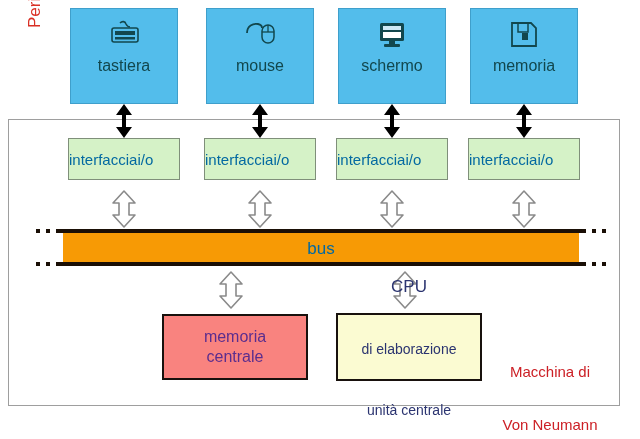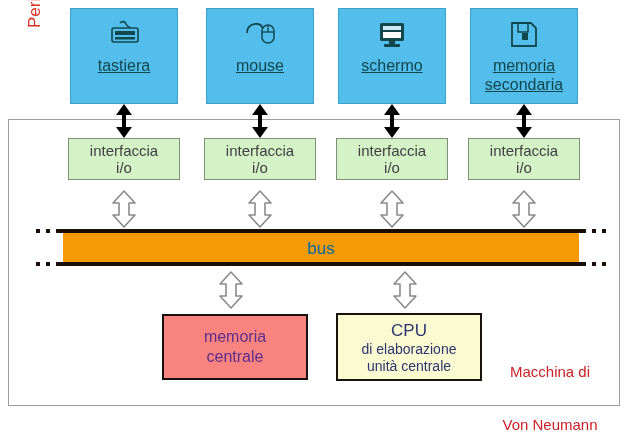--- a/index.html
+++ b/index.html
@@ -56,44 +56,43 @@
     display: flex;
     flex-direction: column;
     align-items: center;
     justify-content: flex-start;
     padding-top: 9px;
     color: #12474d;
     font-size: 16px;
     line-height: 19px;
     text-align: center;
   }
-  .periph .plabel { margin-top: 4px; text-decoration: underline; }
+  .periph .plabel { margin-top: 4px; }
   .periph .plabel div { display: block; }
 
   .periph-icon {
     height: 34px;
     display: flex;
     align-items: center;
     justify-content: center;
   }
 
   
   .iface {
     position: absolute;
     background: #d5f2c7;
     border: 1px solid #7f8f7a;
     box-sizing: border-box;
-    color: #404040;
+    color: #0369a1;
     font-size: 15px;
     line-height: 17px;
     text-align: center;
     display: flex;
-    flex-direction: column;
-    align-items: center;
-    justify-content: center;
+    flex-direction: row;
+    align-items: center;
   }
 
   
   .blackarrow {
     position: absolute;
     width: 18px;
   }
 
   
   .hollowarrow {
@@ -221,21 +220,20 @@
   <div class="periph" style="left:470px; top:8px; width:108px; height:96px;">
     <div class="periph-icon">
       <svg width="32" height="30" viewBox="0 0 32 30">
         <path d="M4 3 H23 L28 8 V26 H4 Z" fill="none" stroke="#12474d" stroke-width="1.8"></path>
         <rect x="10" y="3" width="10" height="9" fill="none" stroke="#12474d" stroke-width="1.5"></rect>
         <rect x="14" y="13" width="6" height="7" fill="#12474d"></rect>
       </svg>
     </div>
     <div class="plabel">
       <div>memoria</div>
-      <div>secondaria</div>
     </div>
   </div>
 
   <div class="blackarrow" style="left:115px; top:104px; height:34px;">
     <svg width="18" height="34" viewBox="0 0 18 34">
       <polygon points="9,0 17,11 11,11 11,23 17,23 9,34 1,23 7,23 7,11 1,11" fill="#000000"></polygon>
     </svg>
   </div>
   <div class="blackarrow" style="left:251px; top:104px; height:34px;">
     <svg width="18" height="34" viewBox="0 0 18 34">
@@ -320,21 +318,21 @@
     <svg width="26" height="38" viewBox="0 0 26 38">
       <polygon points="13,1 24,13 18,13 18,25 24,25 13,37 2,25 8,25 8,13 2,13" fill="#ffffff" stroke="#8a8a8a" stroke-width="1.6" stroke-linejoin="round"></polygon>
     </svg>
   </div>
 
   <div class="memcentrale" style="left:162px; top:314px; width:146px; height:66px;">
     <div>memoria</div>
     <div>centrale</div>
   </div>
 
-  <div class="cpubox" style="left:336px; top:313px; width:146px; height:68px;">
+  <div class="cpubox" style="left:336px; top:313px; width:146px; height:68px;gap:44px;">
     <div class="cpu-title">CPU</div>
     <div class="cpu-sub">di elaborazione</div>
     <div class="cpu-sub">unità centrale</div>
   </div>
 
   <div class="caption" style="left:470px; top:362px; width:160px;">Macchina di</div>
   <div class="caption" style="left:470px; top:399px; width:160px;margin-top:16px;">Von Neumann</div>
 
 </div>
 

